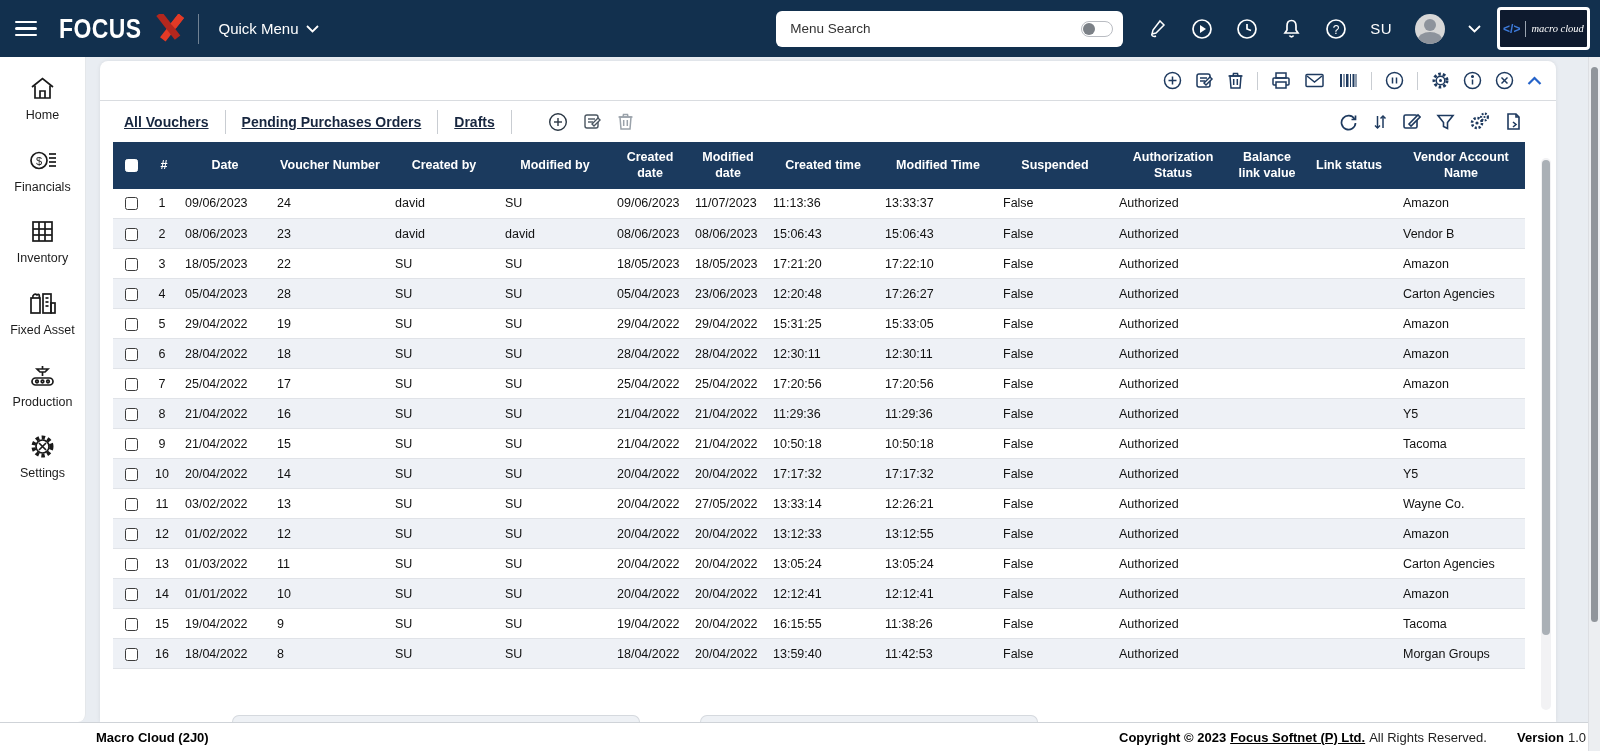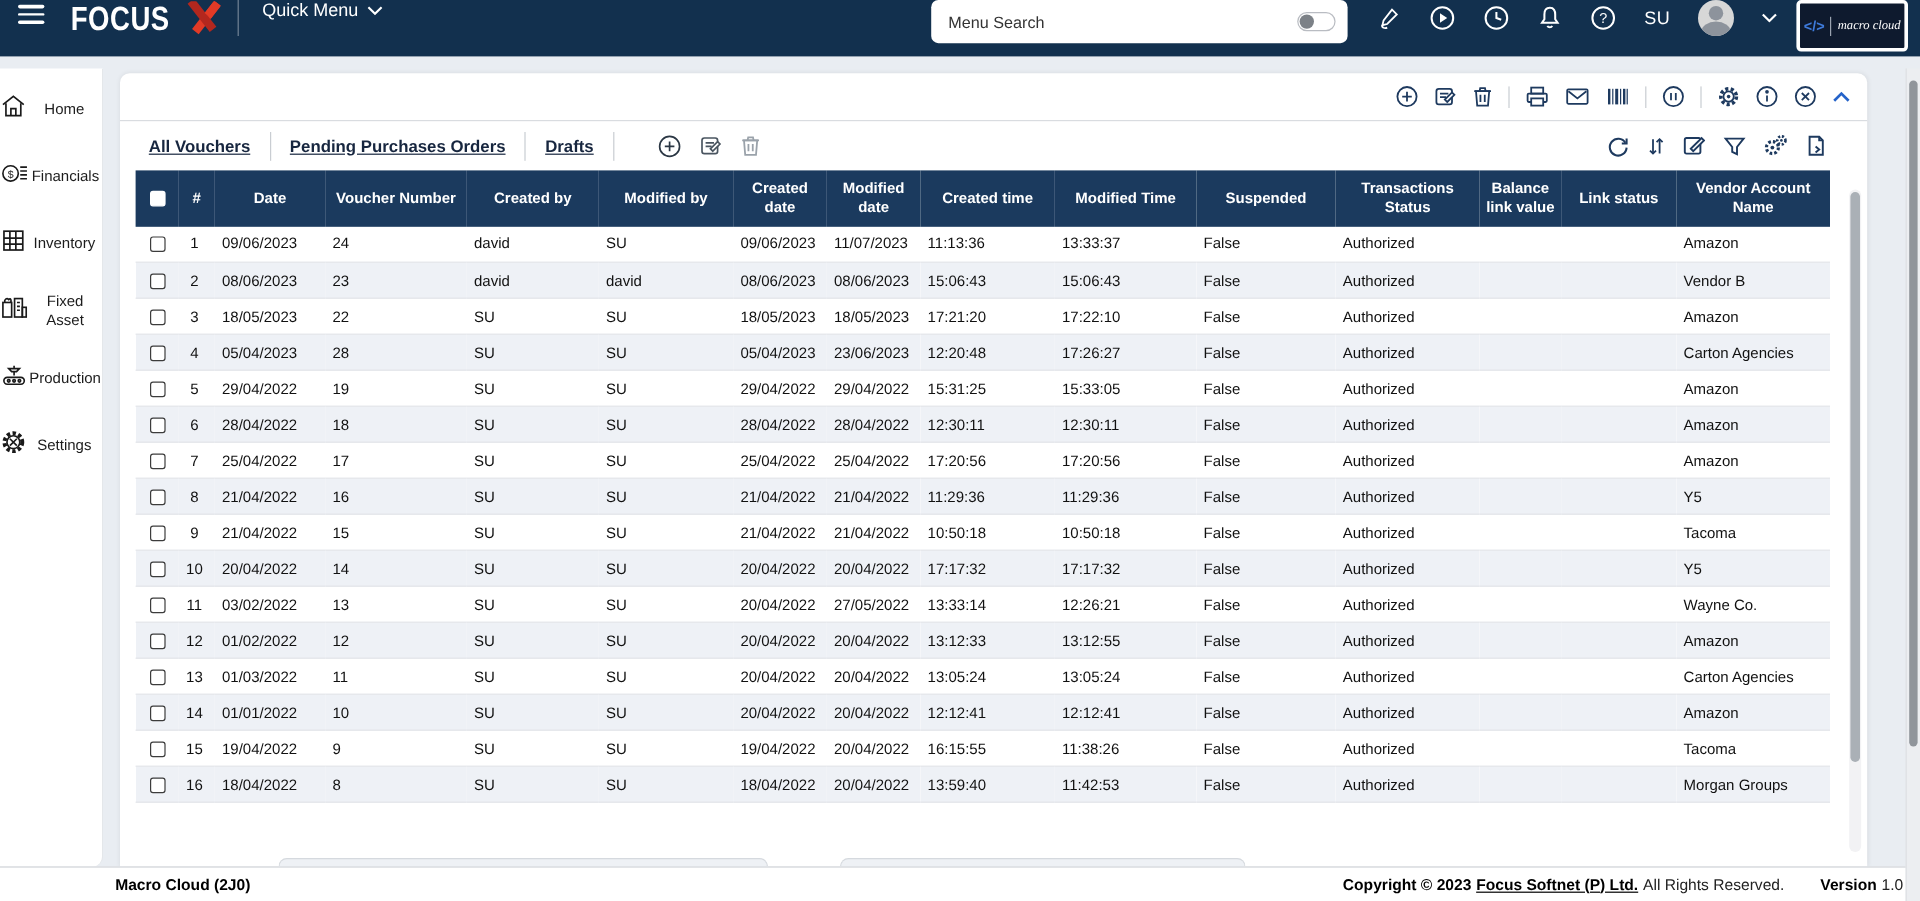--- a/index.html
+++ b/index.html
@@ -1,21 +1,21 @@
 <!DOCTYPE html>
 <html><head>
 <meta charset="utf-8">
 <style>
   * { margin:0; padding:0; box-sizing:border-box; }
   html,body { width:1600px; height:751px; overflow:hidden;
     font-family:"Liberation Sans", sans-serif; background:#e9edf2; }
 
   
-  .navbar { position:absolute; top:0; left:0; width:1600px; height:47px;
-    background:#12304e; display:flex; align-items:flex-start; color:#fff; z-index:20; }
+  .navbar { position:absolute; top:0; left:0; width:1600px; height:57px;
+    background:#12304e; display:flex; align-items:center; color:#fff; z-index:20; }
   .burger { width:22px; margin-left:15px; cursor:pointer; }
   .burger i { display:block; height:2.5px; background:#fff; margin:4px 0; border-radius:2px; }
   .brand { display:flex; align-items:center; margin-left:22px; }
   .brand-text { font-size:28px; font-weight:900; letter-spacing:0.5px; transform:scaleX(.82); transform-origin:left; }
   .brand-x { margin-left:-6px; }
   .nav-divider { width:1px; height:30px; background:rgba(255,255,255,.4); margin:0 20px 0 14px; }
   .quick-menu { font-size:15px; display:flex; align-items:center; gap:7px; cursor:pointer; }
   .search-wrap { margin-left:auto; width:347px; height:36px; background:#fff; border-radius:6px;
     display:flex; align-items:center; padding:0 10px 0 14px; }
   .search-wrap input { border:none; outline:none; flex:1; font-size:13.5px; color:#4d7c0f;
@@ -31,21 +31,21 @@
   .avatar .body { position:absolute; left:3px; top:18px; width:24px; height:16px; border-radius:50%; background:#8d939c; }
   .partner-logo { width:93px; height:43px; background:#0e1a2e; border:3px solid #fff; border-radius:4px;
     margin:0 10px 0 16px; display:flex; align-items:center; justify-content:center; gap:5px; }
   .partner-code { color:#3e7bdb; font-weight:bold; font-size:12px; }
   .partner-sep { width:1px; height:16px; background:#9aa3b0; }
   .partner-text { font-family:"Liberation Serif", serif; font-style:italic; font-size:10.5px; color:#fff; }
 
   
   .sidebar { position:absolute; top:57px; left:0; width:86px; bottom:29px; background:#fff;
     border-right:1px solid #e4e7ea; border-radius:0 0 8px 0; padding-top:18px; z-index:10; }
-  .side-item { display:flex; flex-direction:row; align-items:center; margin-bottom:23px; cursor:pointer; color:#1c1c1c; }
+  .side-item { display:flex; flex-direction:column; align-items:center; margin-bottom:23px; cursor:pointer; color:#1c1c1c; }
   .side-item svg { margin-bottom:6px; }
   .side-label { font-size:12.5px; text-align:center; line-height:1.25; width:76px; }
 
   
   .main { position:absolute; top:57px; left:86px; right:0; bottom:29px; background:#e9edf2; }
   .card { position:absolute; top:4px; left:14px; width:1456px; bottom:0; background:#fff;
     border-radius:8px 8px 0 0; box-shadow:0 0 4px rgba(0,0,0,.08); }
 
   .crumb-row { height:40px; display:flex; align-items:center; padding:0 14px 0 24px;
     border-bottom:1px solid #d9dcE0; }
@@ -440,21 +440,21 @@
           <th>#</th>
               <th>Date</th>
               <th>Voucher Number</th>
               <th>Created by</th>
               <th>Modified by</th>
               <th>Created date</th>
               <th>Modified date</th>
               <th>Created time</th>
               <th>Modified Time</th>
               <th>Suspended</th>
-              <th>Transactions Status</th>
+              <th>Authorization Status</th>
               <th>Balance link value</th>
               <th>Link status</th>
               <th>Vendor Account Name</th>
             </tr>
         </thead>
         <tbody>
             <tr>
               <td class="col-cb"><span class="cbx"></span></td>
               <td>1</td>
               <td>09/06/2023</td>

